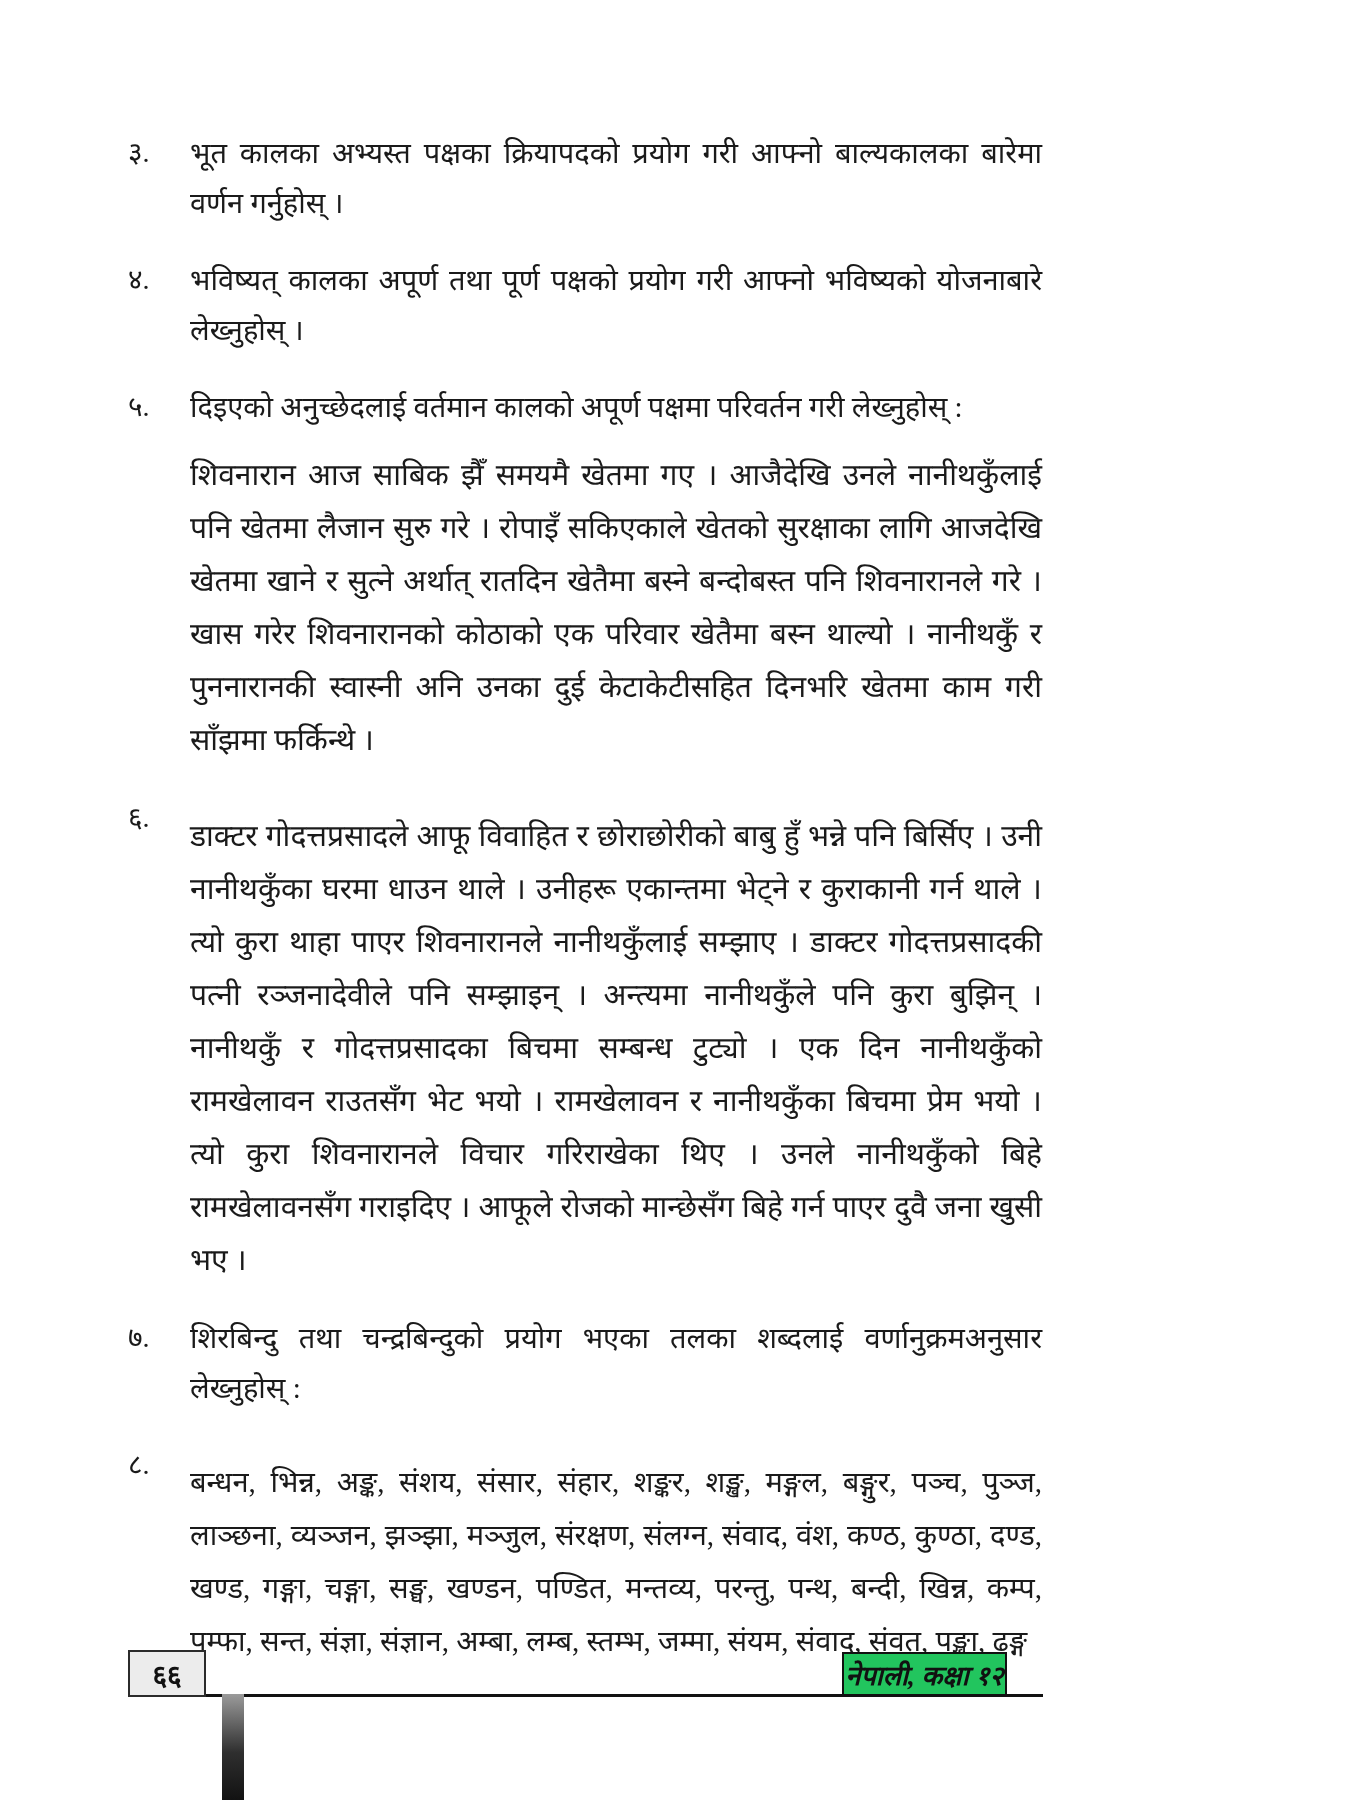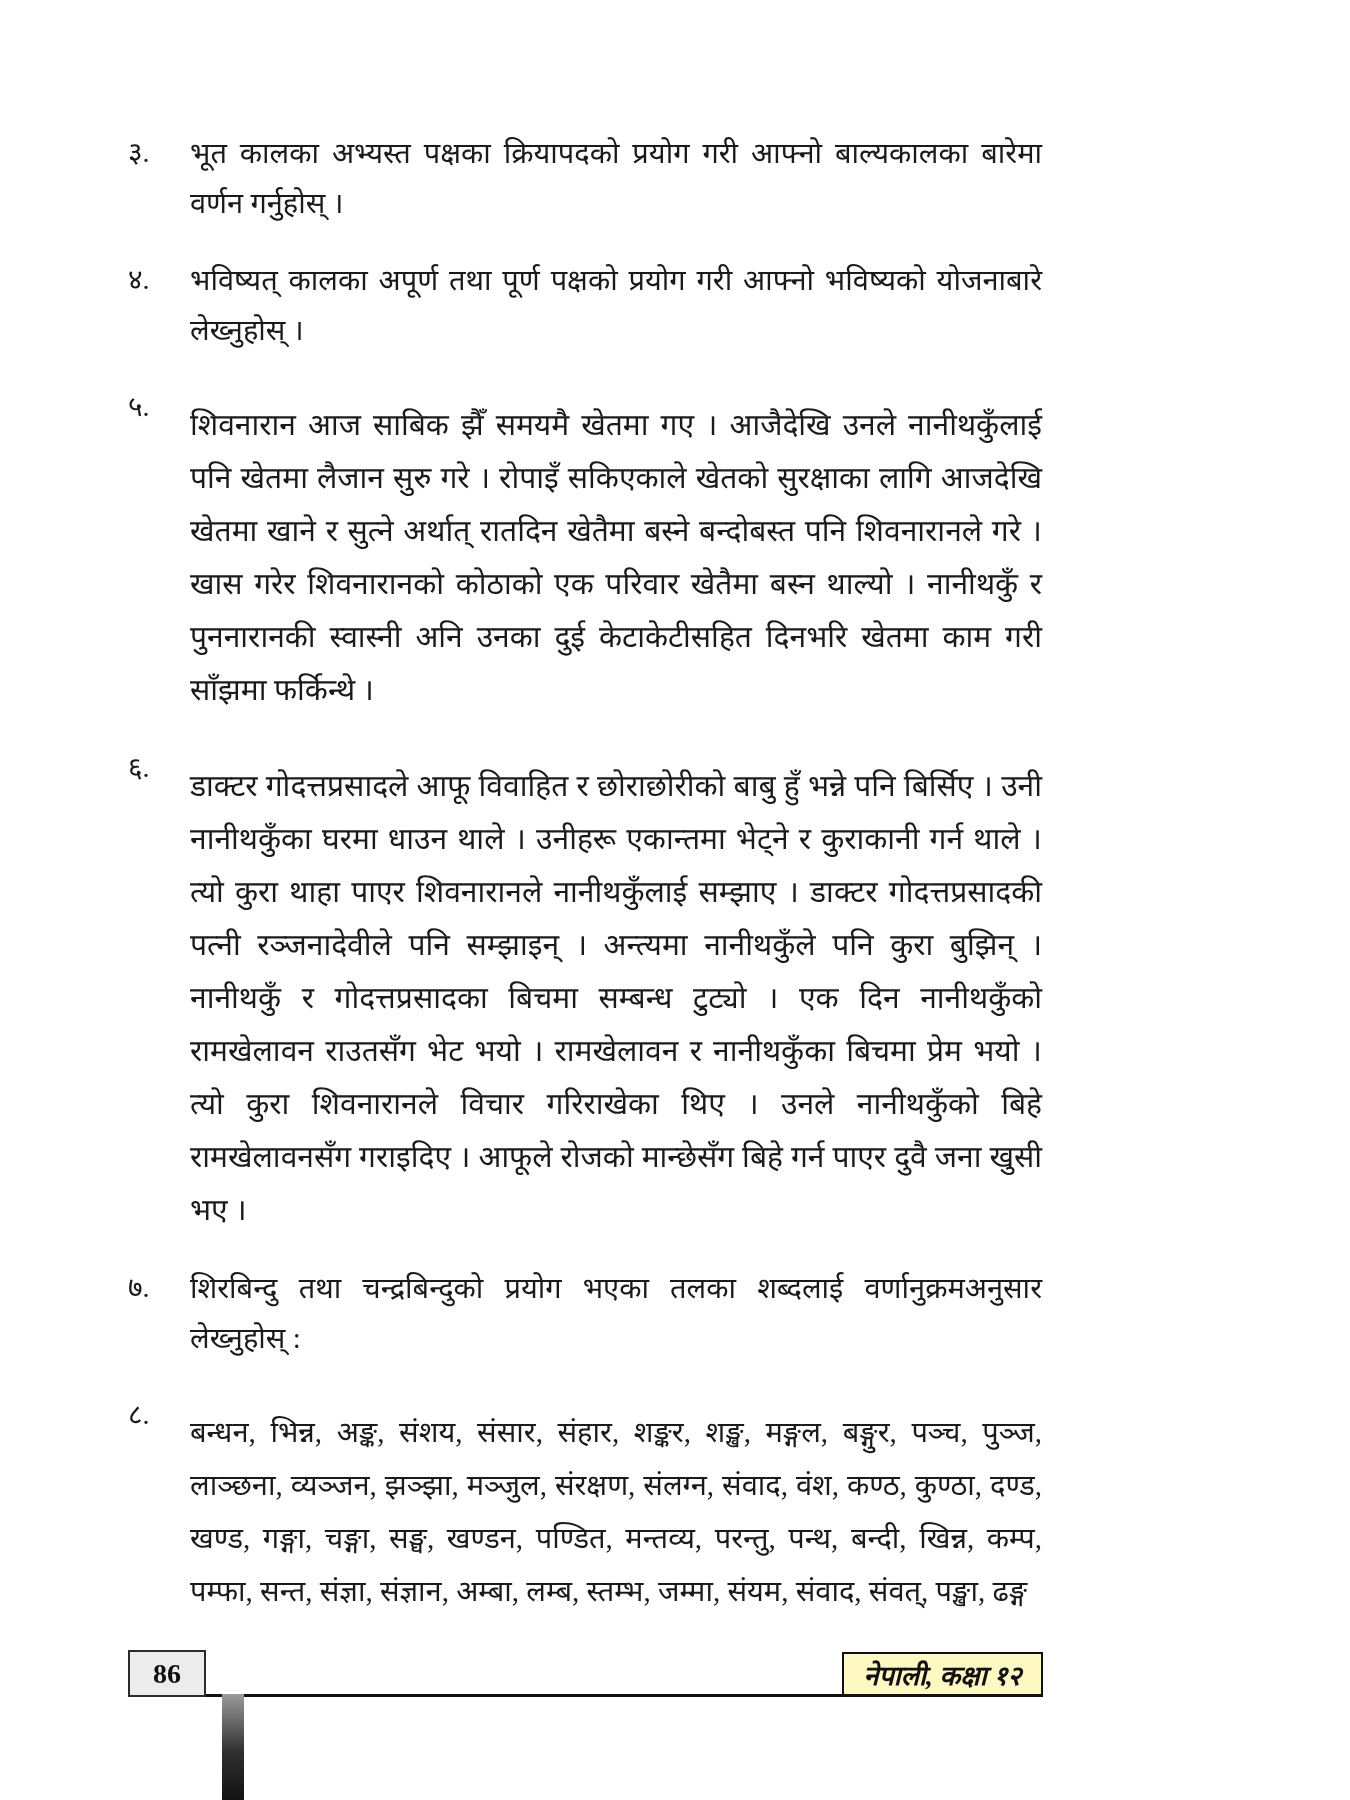--- a/index.html
+++ b/index.html
@@ -77,25 +77,25 @@
     align-items: center;
     justify-content: center;
     font-weight: bold;
     font-size: 28px;
     color: #111;
   }
   .footer-label-box {
     position: absolute;
     left: 842px;
     top: 1652px;
-    width: 201px;
+    width: 165px;
     height: 44px;
     box-sizing: border-box;
     border: 2px solid #111;
-    background: #fef9c3;
+    background: #22c55e;
     display: flex;
     align-items: center;
     justify-content: center;
     font-weight: bold;
     font-style: italic;
     font-size: 27px;
     color: #111;
   }
   .footer-bar {
     position: absolute;
@@ -123,20 +123,21 @@
     <div class="exercise">
       <div class="num">४.</div>
       <div class="body">
         <div class="heading">भविष्यत् कालका अपूर्ण तथा पूर्ण पक्षको प्रयोग गरी आफ्नो भविष्यको योजनाबारे लेख्नुहोस् ।</div>
       </div>
     </div>
 
     <div class="exercise">
       <div class="num">५.</div>
       <div class="body">
+        <div class="heading">दिइएको अनुच्छेदलाई वर्तमान कालको अपूर्ण पक्षमा परिवर्तन गरी लेख्नुहोस् :</div>
         <div class="para">शिवनारान आज साबिक झैँ समयमै खेतमा गए । आजैदेखि उनले नानीथकुँलाई पनि खेतमा लैजान सुरु गरे । रोपाइँ सकिएकाले खेतको सुरक्षाका लागि आजदेखि खेतमा खाने र सुत्ने अर्थात् रातदिन खेतैमा बस्ने बन्दोबस्त पनि शिवनारानले गरे । खास गरेर शिवनारानको कोठाको एक परिवार खेतैमा बस्न थाल्यो । नानीथकुँ र पुननारानकी स्वास्नी अनि उनका दुई केटाकेटीसहित दिनभरि खेतमा काम गरी साँझमा फर्किन्थे ।</div>
       </div>
     </div>
 
     <div class="exercise">
       <div class="num">६.</div>
       <div class="body">
         <div class="para">डाक्टर गोदत्तप्रसादले आफू विवाहित र छोराछोरीको बाबु हुँ भन्ने पनि बिर्सिए । उनी नानीथकुँका घरमा धाउन थाले । उनीहरू एकान्तमा भेट्ने र कुराकानी गर्न थाले । त्यो कुरा थाहा पाएर शिवनारानले नानीथकुँलाई सम्झाए । डाक्टर गोदत्तप्रसादकी पत्नी रञ्जनादेवीले पनि सम्झाइन् । अन्त्यमा नानीथकुँले पनि कुरा बुझिन् । नानीथकुँ र गोदत्तप्रसादका बिचमा सम्बन्ध टुट्यो । एक दिन नानीथकुँको रामखेलावन राउतसँग भेट भयो । रामखेलावन र नानीथकुँका बिचमा प्रेम भयो । त्यो कुरा शिवनारानले विचार गरिराखेका थिए । उनले नानीथकुँको बिहे रामखेलावनसँग गराइदिए । आफूले रोजको मान्छेसँग बिहे गर्न पाएर दुवै जना खुसी भए ।</div>
       </div>
     </div>
@@ -151,17 +152,17 @@
     <div class="exercise">
       <div class="num">८.</div>
       <div class="body">
         <div class="words">बन्धन, भिन्न, अङ्क, संशय, संसार, संहार, शङ्कर, शङ्ख, मङ्गल, बङ्गुर, पञ्च, पुञ्ज, लाञ्छना, व्यञ्जन, झञ्झा, मञ्जुल, संरक्षण, संलग्न, संवाद, वंश, कण्ठ, कुण्ठा, दण्ड, खण्ड, गङ्गा, चङ्गा, सङ्घ, खण्डन, पण्डित, मन्तव्य, परन्तु, पन्थ, बन्दी, खिन्न, कम्प, पम्फा, सन्त, संज्ञा, संज्ञान, अम्बा, लम्ब, स्तम्भ, जम्मा, संयम, संवाद, संवत्, पङ्खा, ढङ्ग</div>
       </div>
     </div>
 
   </div>
 
   <div class="footer-line"></div>
-  <div class="page-num-box">86</div>
+  <div class="page-num-box">६६</div>
   <div class="footer-bar"></div>
   <div class="footer-label-box">नेपाली, कक्षा १२</div>
 
 </div>
 
 </body></html>

